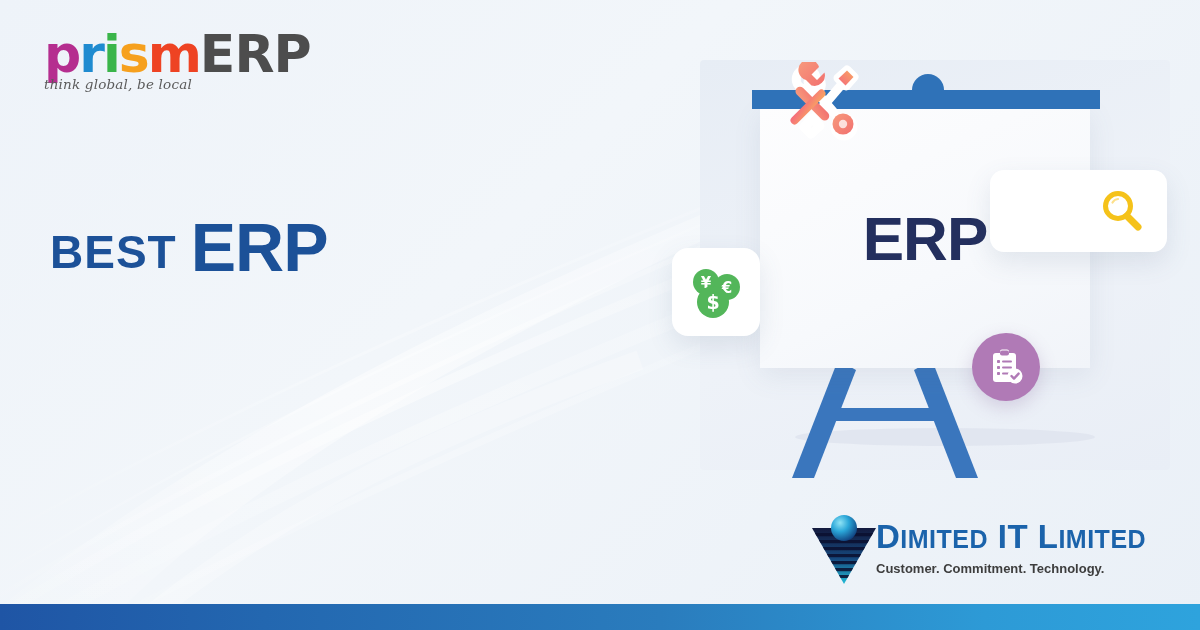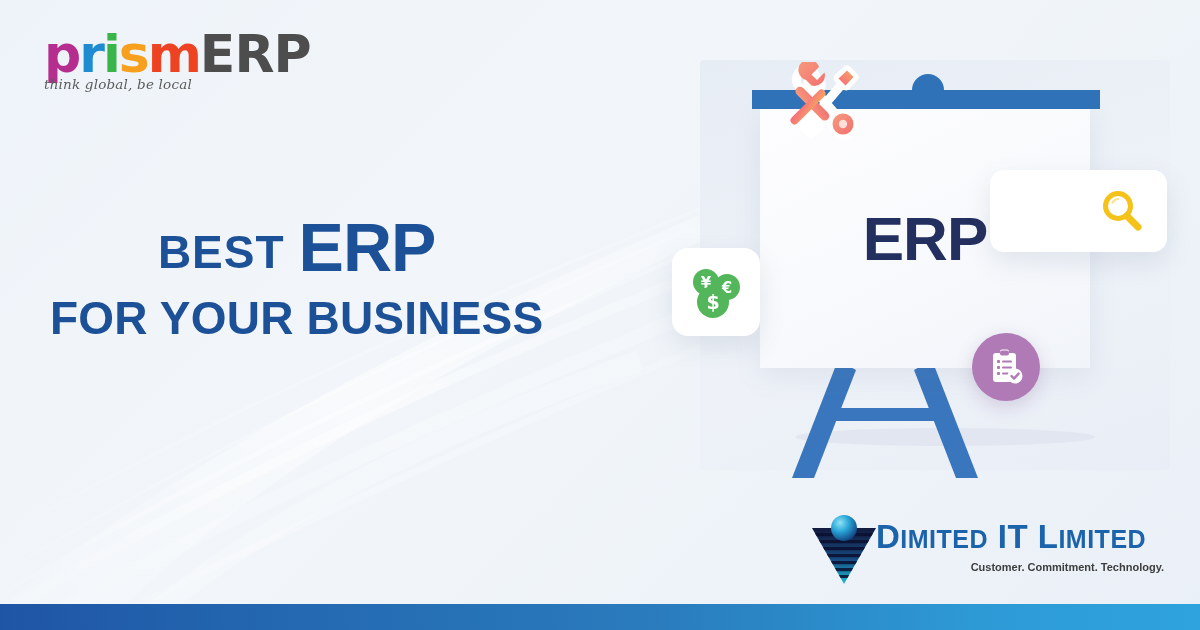--- a/index.html
+++ b/index.html
@@ -65,21 +65,20 @@
     left: 50px;
     top: 212px;
     color: #1c5198;
   }
   .headline-line1 {
     font-size: 46px;
     font-weight: bold;
     letter-spacing: 0.5px;
     line-height: 1.05;
     white-space: nowrap;
-    text-align: center;
   }
   .headline-line1 .word-best {
     font-size: 46px;
     font-weight: bold;
     letter-spacing: 1px;
   }
   .headline-line1 .word-erp {
     font-size: 68px;
     font-weight: bold;
     letter-spacing: -1px;
@@ -249,24 +248,23 @@
     line-height: 1;
     letter-spacing: 0.5px;
     white-space: nowrap;
   }
   .divine-name .sc {
     font-size: 25px;
     letter-spacing: 0.5px;
   }
   .divine-tagline {
     font-family: "Liberation Sans", sans-serif;
-    font-size: 11px;
+    font-size: 13px;
     font-weight: bold;
     color: #3d3d3d;
-    text-align: right;
     margin-top: 8px;
     padding-right: 2px;
     white-space: nowrap;
   }
 
   
   .bottom-bar {
     position: absolute;
     left: 0;
     bottom: 0;
@@ -307,21 +305,20 @@
     <div class="prism-word">
       <span class="pl-p">p</span><span class="pl-r">r</span><span class="pl-i">i</span><span class="pl-s">s</span><span class="pl-m">m</span><span class="pl-erp">ERP</span>
     </div>
     <div class="prism-tagline">think global, be local</div>
   </div>
 
   <div class="headline">
     <div class="headline-line1">
       <span class="word-best">BEST</span><span class="word-erp">ERP</span>
     </div>
-    <div class="headline-line2">FOR YOUR BUSINESS</div>
   </div>
 
   <div class="illustration">
 
     <div class="illus-panel"></div>
 
     <div class="board-shadow-ellipse"></div>
 
     <svg class="easel-legs" width="210" height="120" viewBox="0 0 210 120" aria-hidden="true">
       <path d="M58,0 L12,118 L34,118 L76,10 Z" fill="#3a76bd"></path>

